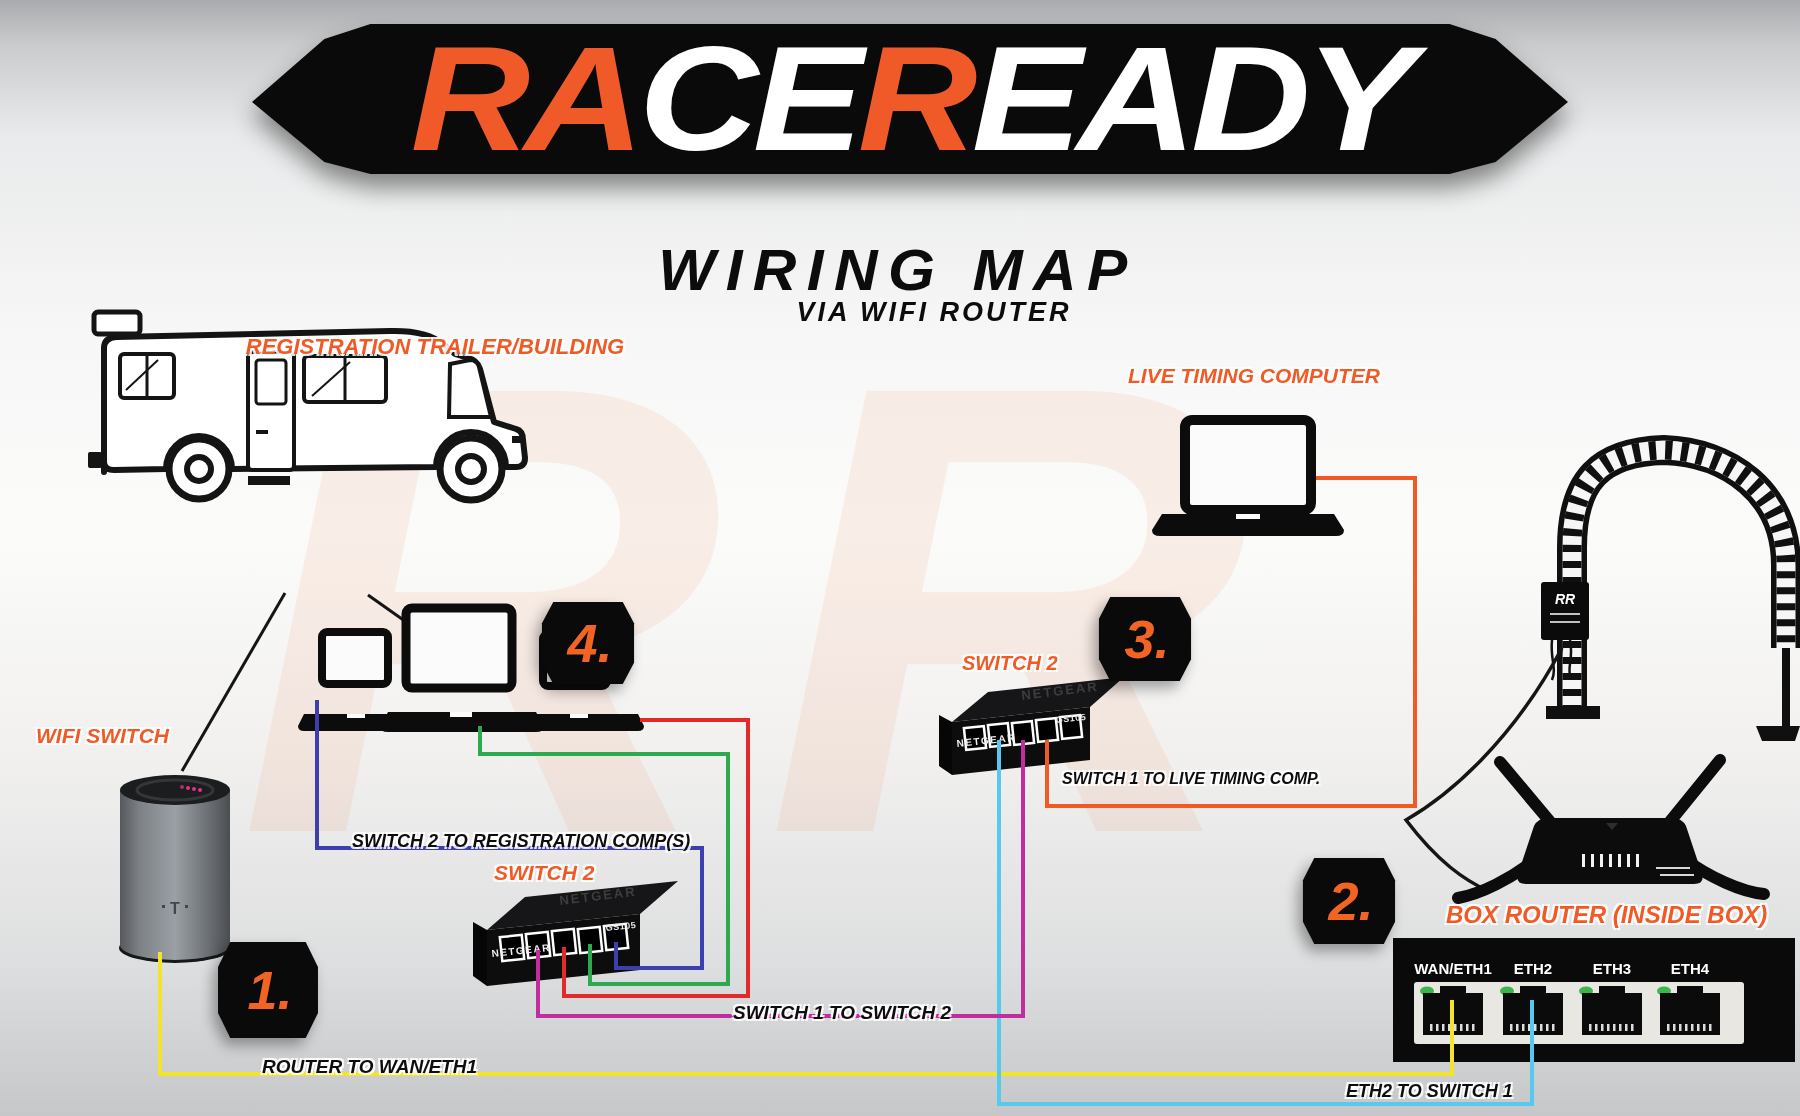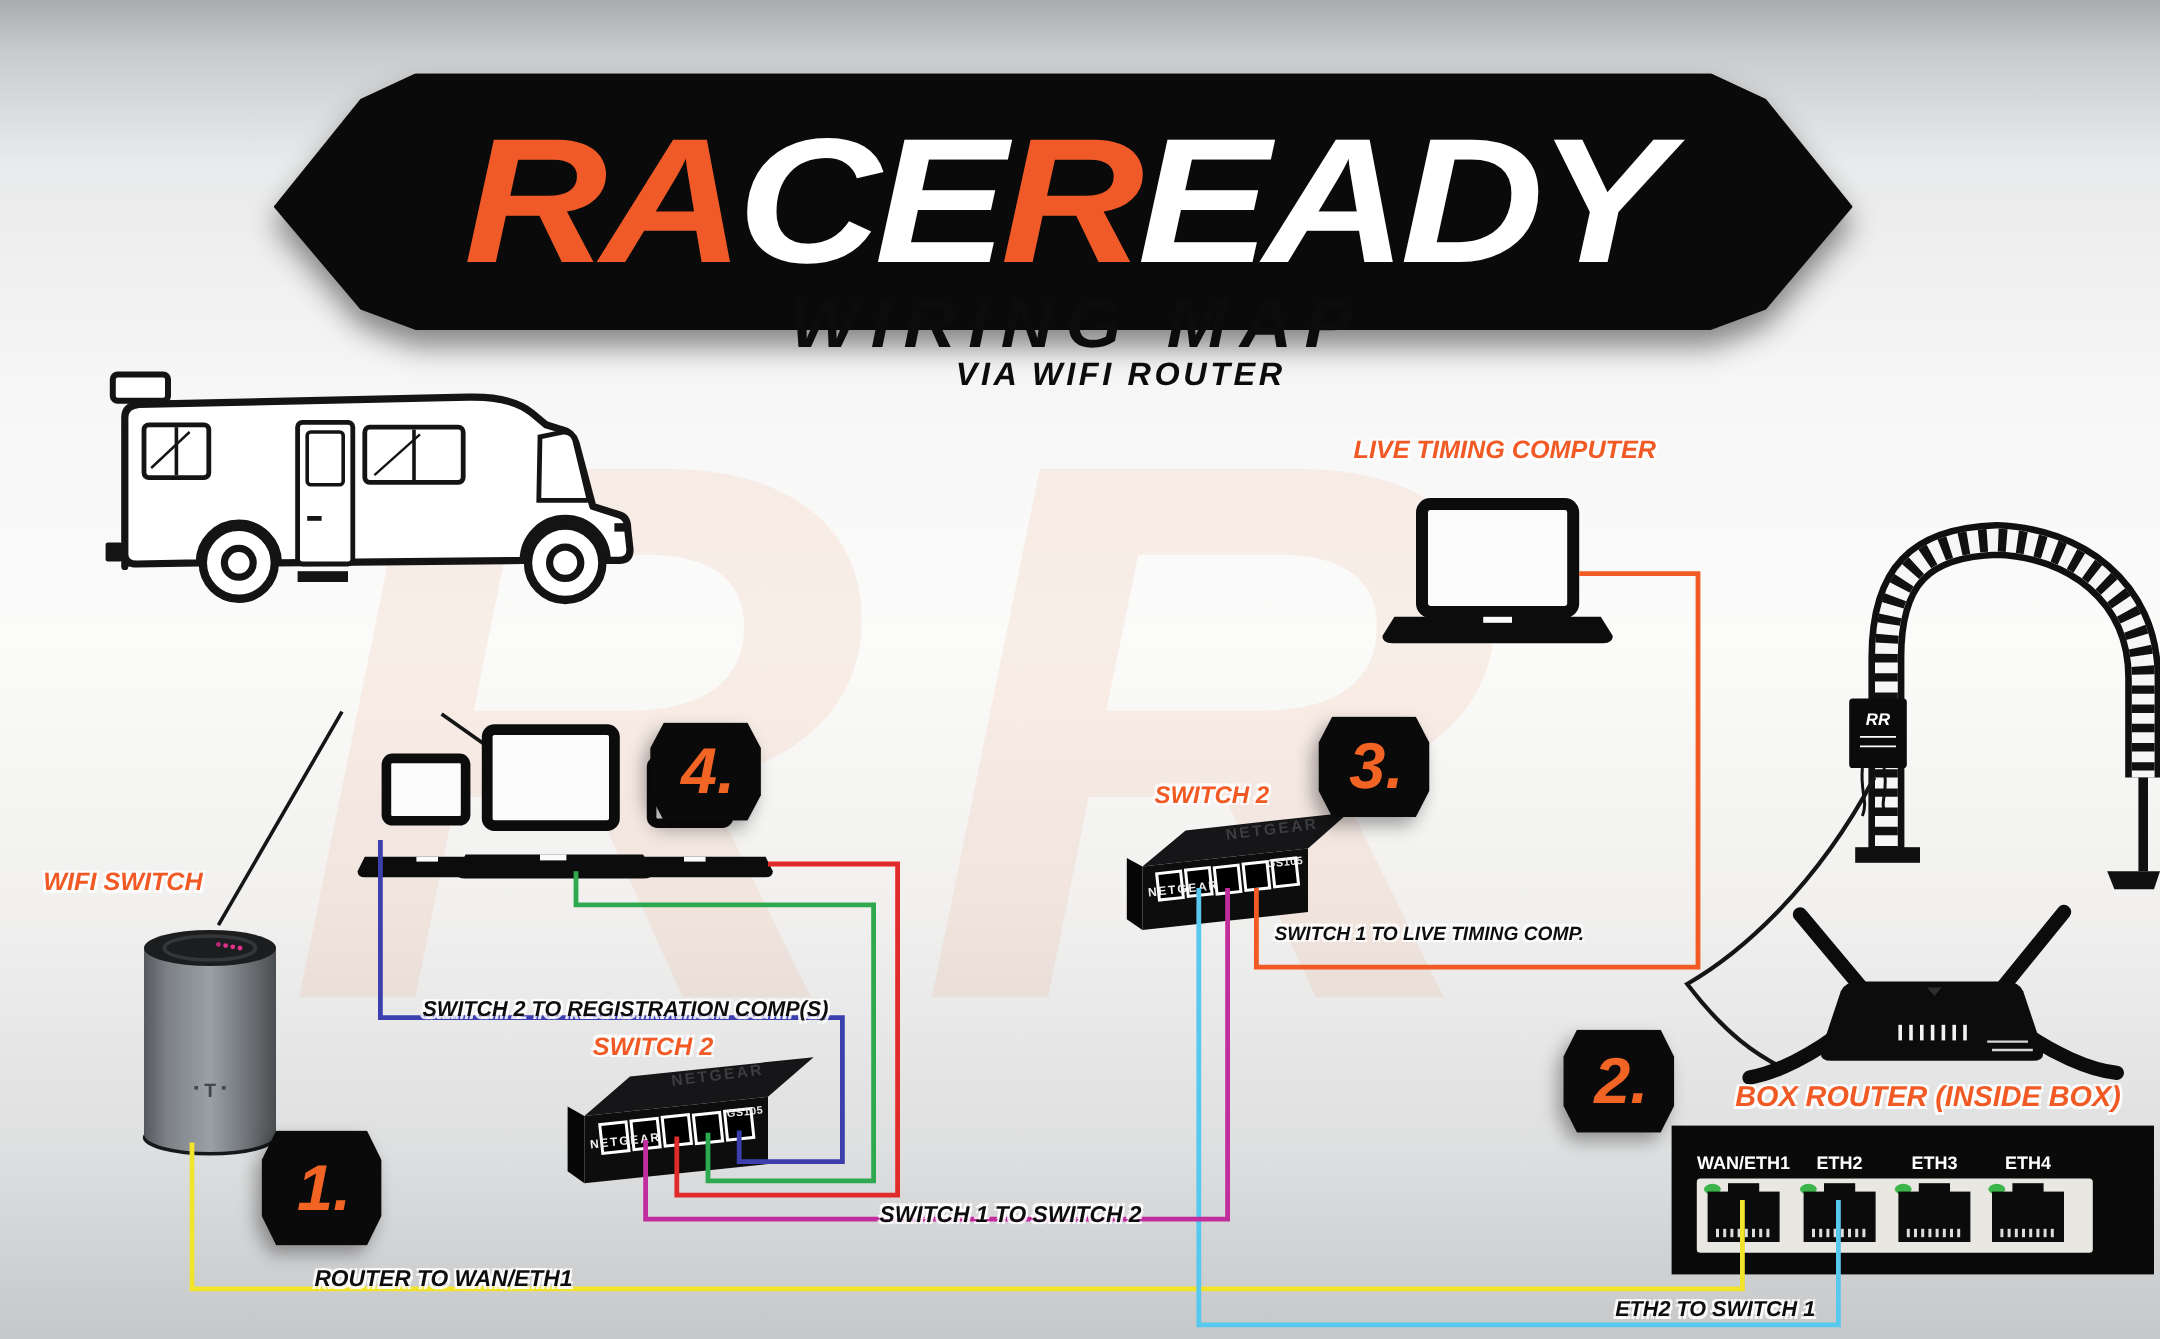--- a/index.html
+++ b/index.html
@@ -8,23 +8,22 @@
     font-family:"Liberation Sans",sans-serif;
     background:linear-gradient(180deg,#a9abae 0%,#c9cbcd 4%,#e9eaeb 12%,#f7f7f7 30%,#fbfbfa 48%,#f1f0ef 68%,#dedfe0 86%,#c6c7c9 100%);
   }
   .watermark{
     position:absolute;left:270px;top:300px;width:1300px;height:620px;
     font-style:italic;font-weight:bold;font-size:640px;line-height:620px;
     color:#f0814c;opacity:0.10;letter-spacing:40px;white-space:nowrap;
     transform:scaleX(1.05);user-select:none;
   }
   .banner{
-    position:absolute;left:228px;top:24px;width:1316px;height:214px;
+    position:absolute;left:252px;top:24px;width:1316px;height:150px;
     filter:drop-shadow(0 14px 12px rgba(0,0,0,0.45));
-    margin-top:37px;
   }
   .banner-shape{
     width:100%;height:100%;background:#0a0a0a;
     clip-path:polygon(0% 52%,5.5% 10%,9% 0%,91% 0%,94.5% 10%,100% 52%,94.5% 92%,91% 100%,9% 100%,5.5% 92%);
     display:flex;align-items:center;justify-content:center;
   }
   .logo{
     font-style:italic;font-weight:bold;font-size:148px;letter-spacing:-5px;
     transform:scaleX(1.12);white-space:nowrap;line-height:1;
   }
@@ -301,20 +300,21 @@
 
   <div class="banner">
     <div class="banner-shape">
       <div class="logo"><span class="org">RA</span><span class="wht">CE</span><span class="org">R</span><span class="wht">EADY</span></div>
     </div>
   </div>
 
   <div class="big-title">WIRING MAP</div>
   <div class="sub-title">VIA WIFI ROUTER</div>
 
+  <div class="olabel" style="left:205px;top:334px;width:460px;text-align:center;font-size:22px;">REGISTRATION TRAILER/BUILDING</div>
   <div class="olabel" style="left:1052px;top:364px;width:404px;text-align:center;font-size:21px;">LIVE TIMING COMPUTER</div>
   <div class="olabel" style="left:36px;top:724px;font-size:21px;">WIFI SWITCH</div>
   <div class="olabel" style="left:962px;top:652px;font-size:20px;">SWITCH 2</div>
   <div class="olabel" style="left:494px;top:861px;font-size:21px;text-align:right;">SWITCH 2</div>
   <div class="olabel" style="left:1446px;top:901px;width:320px;text-align:center;font-size:24px;">BOX ROUTER (INSIDE BOX)</div>
 
   <div class="klabel" style="left:352px;top:831px;font-size:18px;">SWITCH 2 TO REGISTRATION COMP(S)</div>
   <div class="klabel" style="left:733px;top:1002px;font-size:19px;">SWITCH 1 TO SWITCH 2</div>
   <div class="klabel" style="left:262px;top:1056px;font-size:19px;">ROUTER TO WAN/ETH1</div>
   <div class="klabel" style="left:1346px;top:1081px;font-size:18px;">ETH2 TO SWITCH 1</div>

